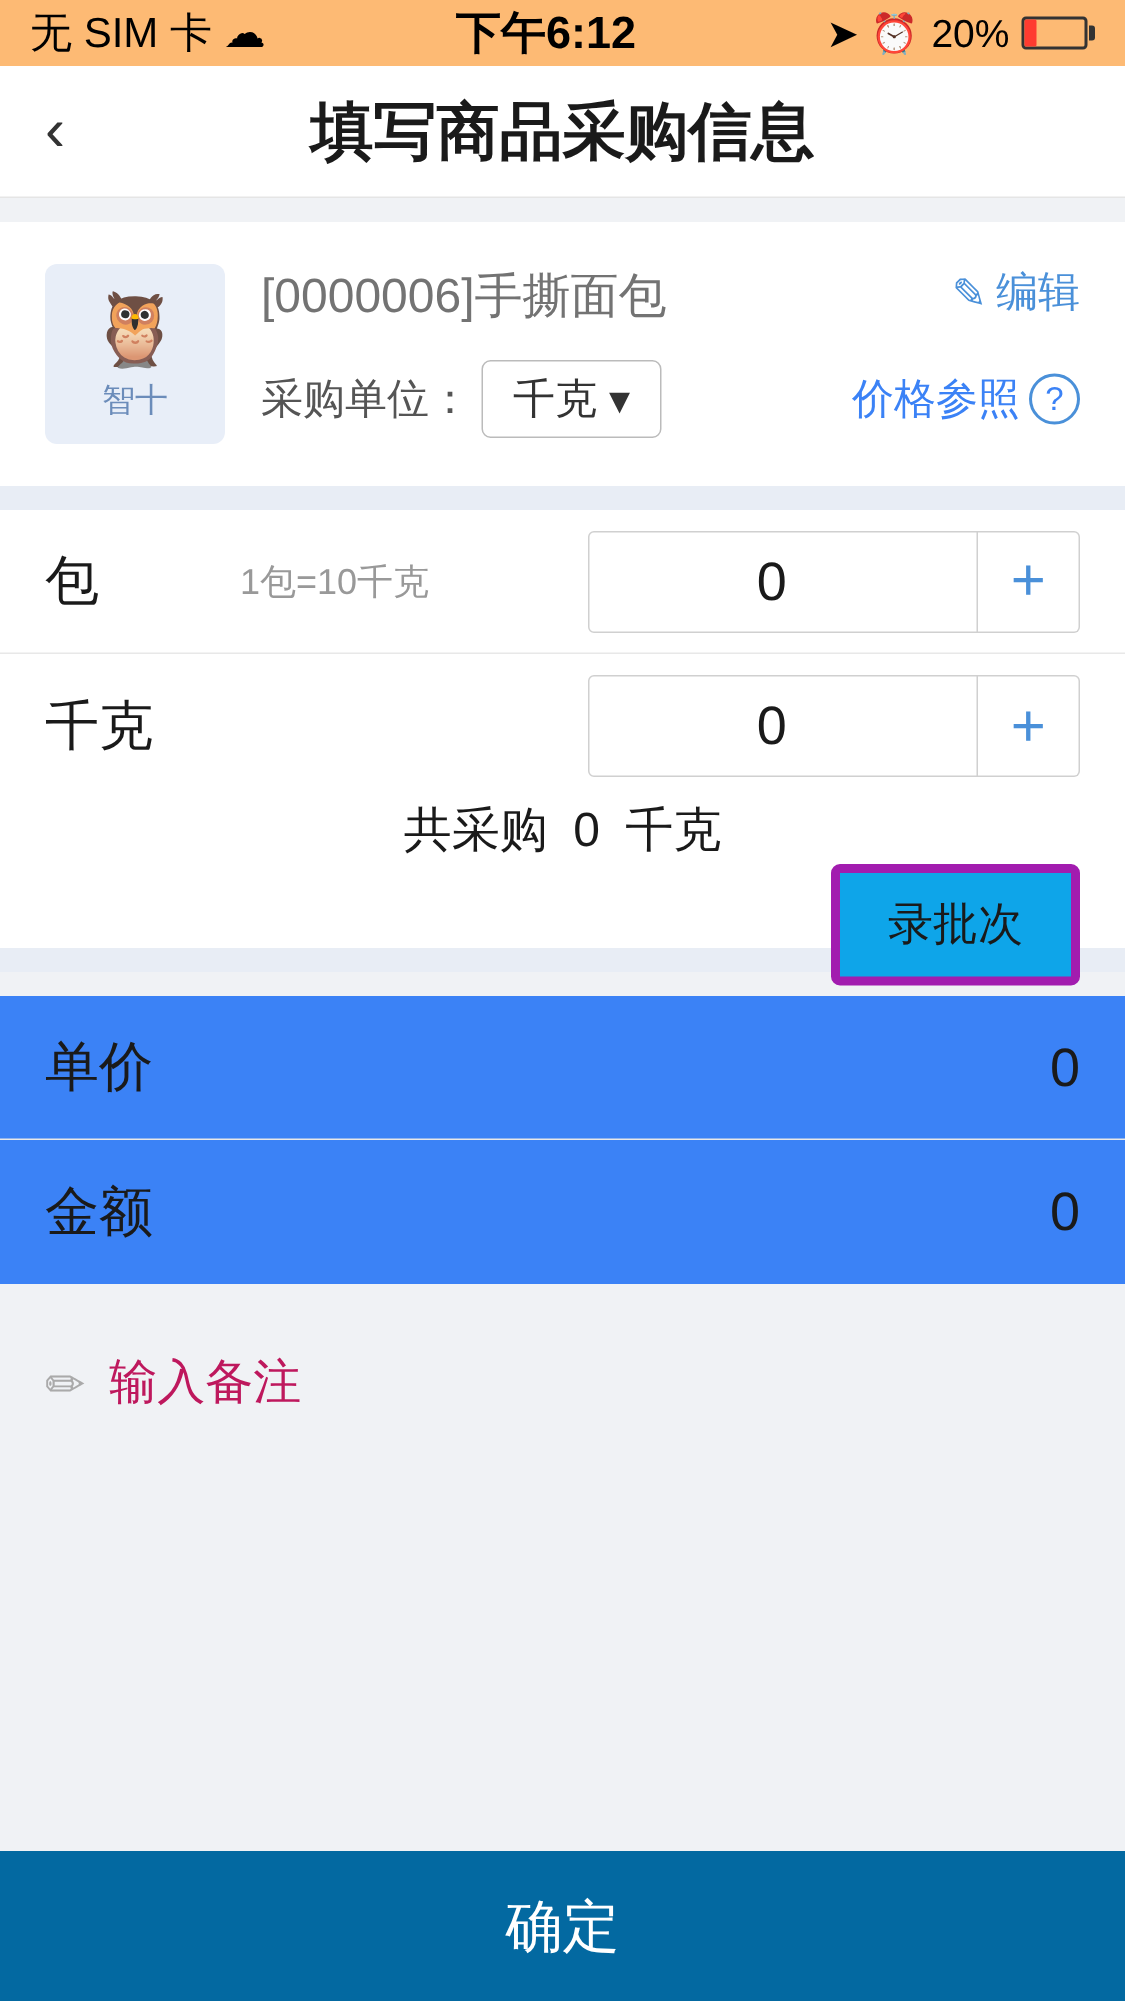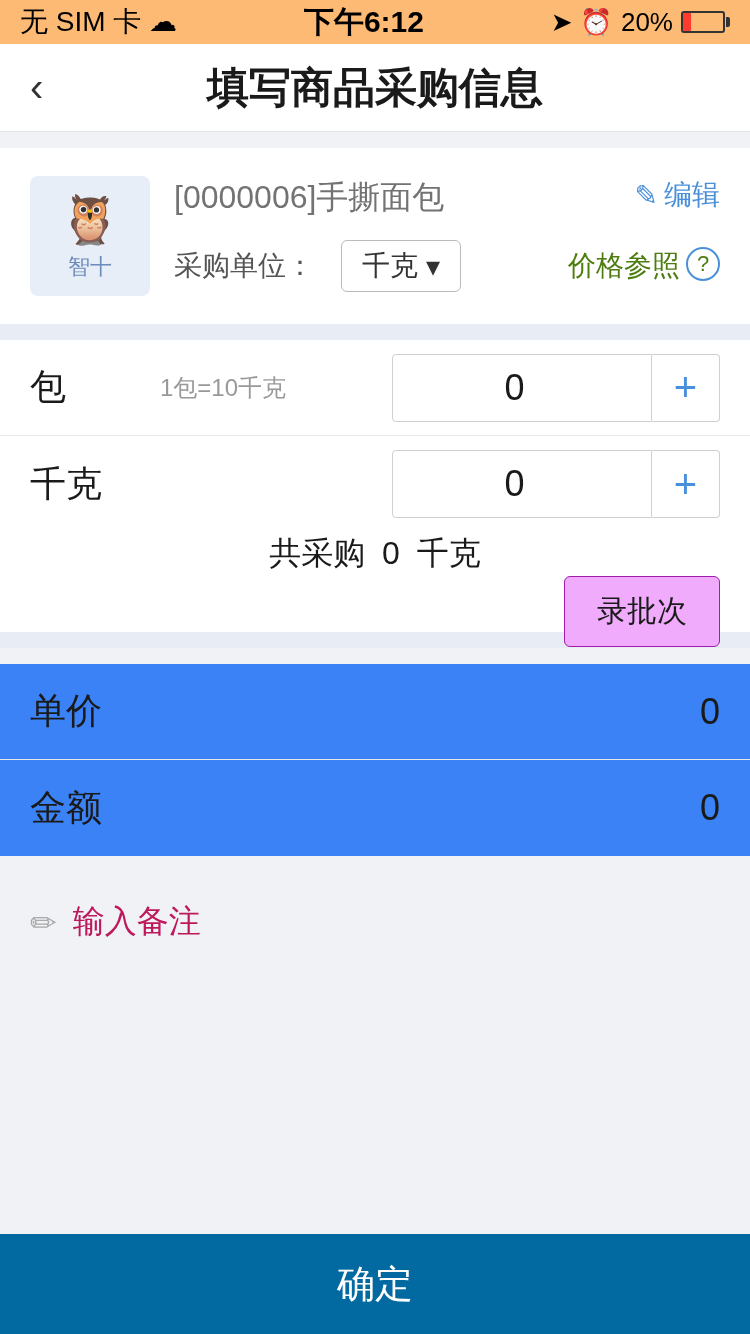--- a/index.html
+++ b/index.html
@@ -138,24 +138,24 @@
       padding: 6px 20px;
       font-size: 28px;
       color: #333;
       background: #fff;
       display: flex;
       align-items: center;
       gap: 8px;
       cursor: pointer;
     }
     .price-ref {
-      color: #4d7c0f;
+      color: #3b82f6;
       font-size: 28px;
       display: flex;
-      align-items: flex-start;
+      align-items: center;
       gap: 6px;
       cursor: pointer;
     }
 
     
     .section-divider {
       height: 16px;
       background: #e8edf5;
     }
 
@@ -222,26 +222,26 @@
       padding: 0 30px;
       height: 100px;
       flex-direction: column;
     }
     .total-text {
       font-size: 32px;
       color: #1a1a1a;
     }
     .record-btn {
       margin-left: auto;
-      border: 1px solid #a21caf;
+      border: 6px solid #a21caf;
       border-radius: 6px;
       padding: 14px 32px;
       font-size: 30px;
       color: #1a1a1a;
-      background: #f0abfc;
+      background: #0ea5e9;
       cursor: pointer;
     }
 
     
     .info-section { background: #3b82f6; margin-top: 16px; }
     .info-row {
       display: flex;
       align-items: center;
       padding: 0 30px;
       height: 96px;
@@ -335,21 +335,21 @@
     </div>
     <div class="product-info">
       <div class="product-header">
         <span class="product-name">[0000006]手撕面包</span>
         <span class="edit-btn">
           <span>✎</span>
           <span>编辑</span>
         </span>
       </div>
       <div class="product-unit-row">
-        <div style="display:flex;align-items:center;gap:27px;">
+        <div style="display:flex;align-items:center;gap:7px;">
           <span class="unit-label">采购单位：</span>
           <div class="unit-select">
             <span>千克</span>
             <span>▾</span>
           </div>
         </div>
         <div class="price-ref">
           <span>价格参照</span>
           <span style="width:34px;height:34px;border:2px solid #4a90d9;border-radius:50%;display:inline-flex;align-items:center;justify-content:center;font-size:22px;">?</span>
         </div>

